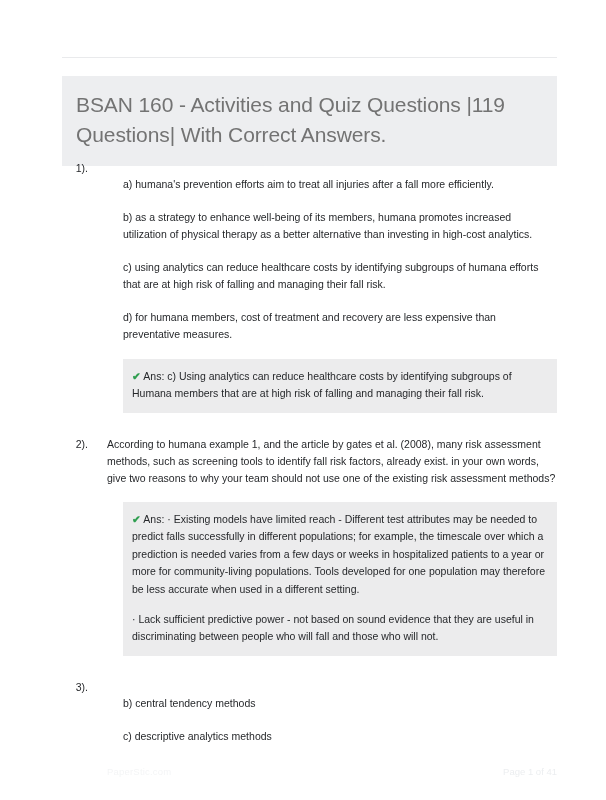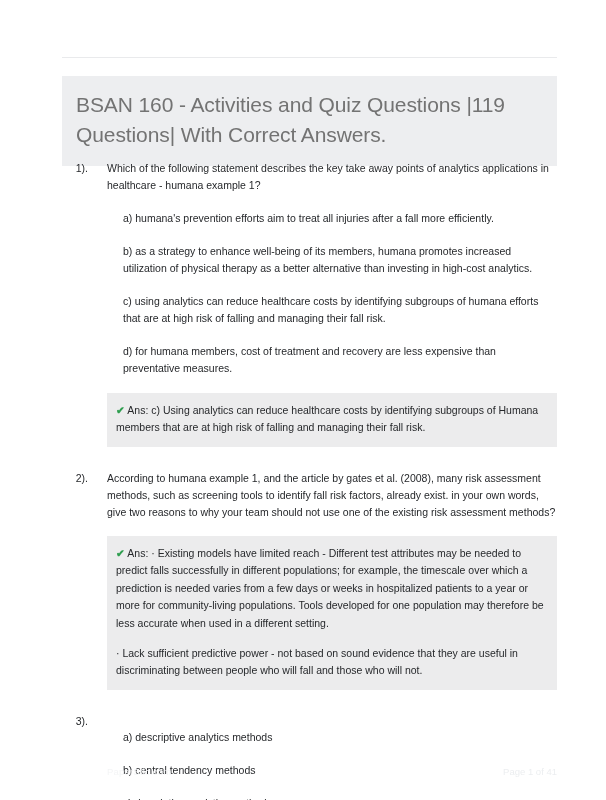--- a/index.html
+++ b/index.html
@@ -78,21 +78,21 @@
     margin: 0;
   }
   .options {
     margin-top: 14px;
   }
   .opt {
     margin: 16px;
   }
   .answer-box {
     margin-top: 15px;
-    margin-left: 0;
+    margin-left: 16px;
     background: #ececed;
     padding: 9px 11px 10px 9px;
     box-sizing: border-box;
   }
   .answer-para {
     margin: 0;
     font-size: 10.5px;
     line-height: 1.66;
     color: #26282b;
   }
@@ -135,21 +135,20 @@
   <div class="top-rule"></div>
 
   <div class="doc-title">BSAN 160 - Activities and Quiz Questions |119 Questions| With Correct Answers.</div>
 
   <div class="content">
 
     <div class="qblock">
       <div class="qrow">
         <div class="qnum">1).</div>
         <div class="qbody">
-          <p class="qtext">Which of the following statement describes the key take away points of analytics applications in healthcare - humana example 1?</p>
           <div class="options">
             <p class="opt">a) humana's prevention efforts aim to treat all injuries after a fall more efficiently.</p>
             <p class="opt">b) as a strategy to enhance well-being of its members, humana promotes increased utilization of physical therapy as a better alternative than investing in high-cost analytics.</p>
             <p class="opt">c) using analytics can reduce healthcare costs by identifying subgroups of humana efforts that are at high risk of falling and managing their fall risk.</p>
             <p class="opt">d) for humana members, cost of treatment and recovery are less expensive than preventative measures.</p>
           </div>
           <div class="answer-box">
             <p class="answer-para"><span class="check">✔</span><span>Ans: c) Using analytics can reduce healthcare costs by identifying subgroups of Humana members that are at high risk of falling and managing their fall risk.</span></p>
           </div>
         </div>
@@ -171,21 +170,20 @@
       </div>
     </div>
 
     <div class="spacer-sm"></div>
 
     <div class="qblock">
       <div class="qrow">
         <div class="qnum">3).</div>
         <div class="qbody">
           <div class="options">
-            <p class="opt">a) descriptive analytics methods</p>
             <p class="opt">b) central tendency methods</p>
             <p class="opt">c) descriptive analytics methods</p>
           </div>
         </div>
       </div>
     </div>
 
   </div>
 
   <div class="footer">

